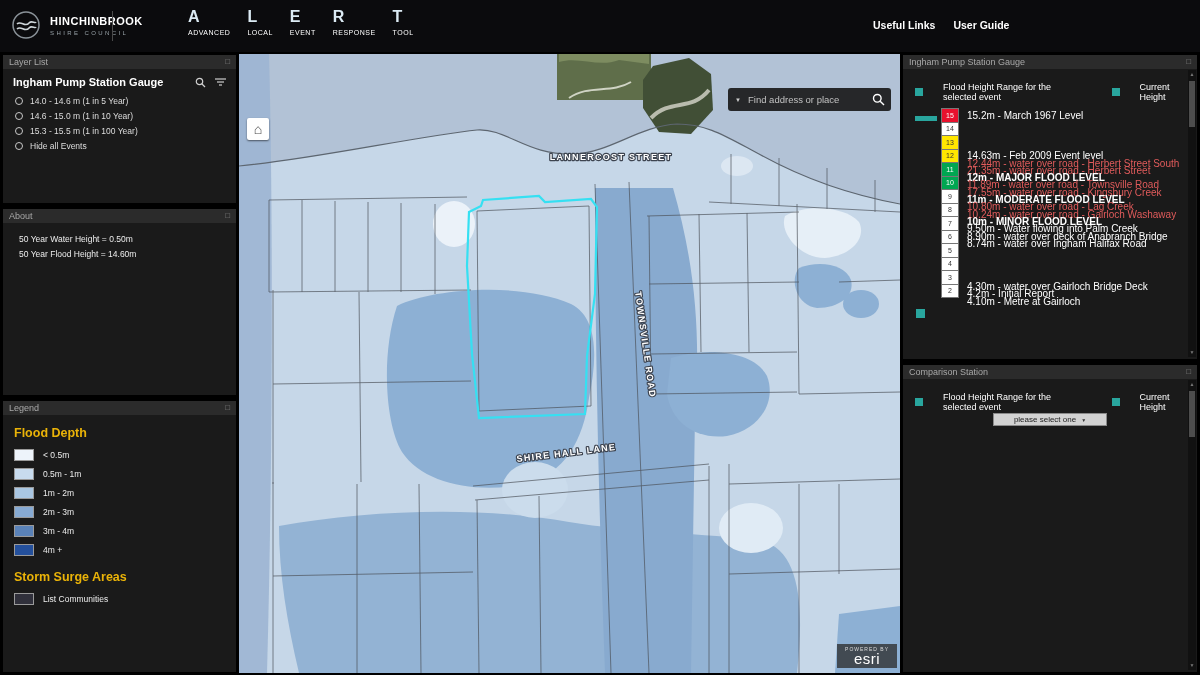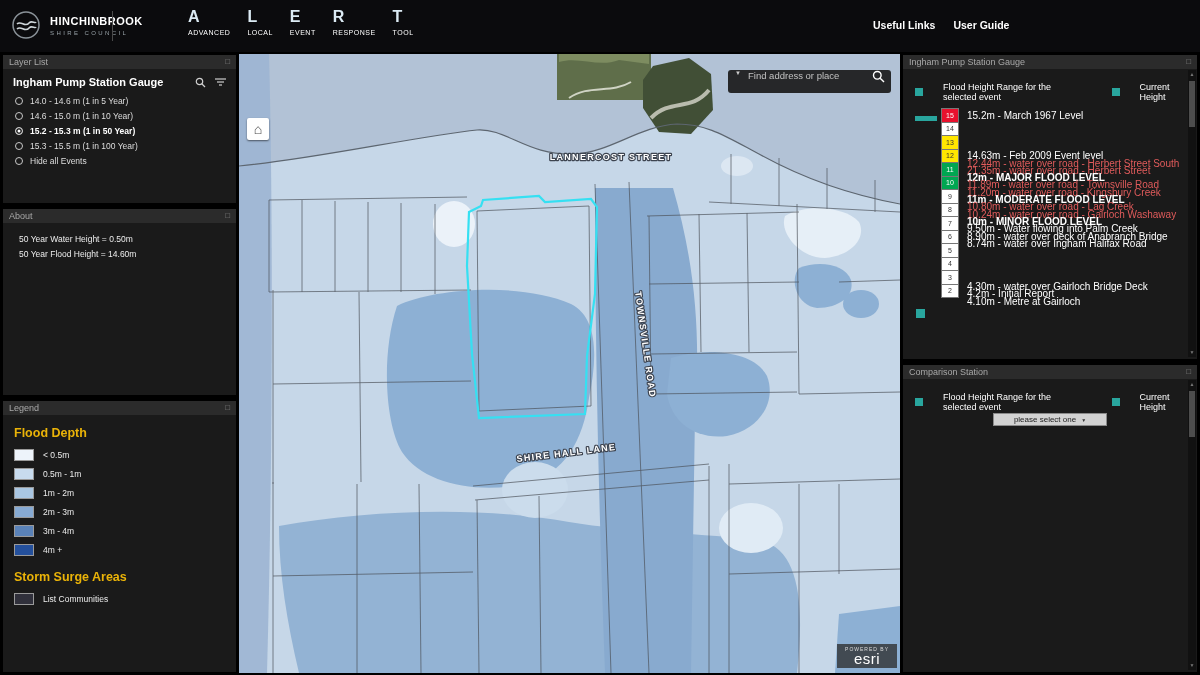--- a/index.html
+++ b/index.html
@@ -47,21 +47,21 @@
   .legend-h{color:#eab308;font-size:12.5px;font-weight:bold;margin:5px 0 9px}
   .sw-row{display:flex;align-items:center;gap:9px;margin-bottom:7px}
   .sw{width:20px;height:12px;border:1px solid #9a9a9a;flex:none}
   .sw-label{color:#ececec;font-size:8.5px}
 
   
   .map{position:absolute;left:239px;top:54px;width:661px;height:619px;background:#c6d7e8;overflow:hidden;cursor:grab}
   .map svg.basemap{position:absolute;left:0;top:0}
   .street{font-family:"Liberation Sans",sans-serif;font-size:9px;font-weight:bold;fill:#fff;letter-spacing:1.3px;stroke:#3d4450;stroke-width:2.4px;paint-order:stroke;stroke-linejoin:round}
   .home-btn{position:absolute;left:8px;top:64px;width:22px;height:22px;background:#fff;border-radius:2px;box-shadow:0 1px 2px rgba(0,0,0,.55);display:flex;align-items:center;justify-content:center;font-size:14px;color:#4c4c4c;cursor:pointer}
-  .search{position:absolute;left:489px;top:16px;width:163px;height:23px;background:rgba(22,22,22,.9);border-radius:3px;display:flex;align-items:flex-start}
+  .search{position:absolute;left:489px;top:34px;width:163px;height:23px;background:rgba(22,22,22,.9);border-radius:3px;display:flex;align-items:center}
   .search-dd{width:20px;text-align:center;color:#ccc;font-size:6px;cursor:pointer}
   .search input{flex:1;background:transparent;border:none;outline:none;color:#eee;font-size:9.5px;font-family:"Liberation Sans",sans-serif;min-width:0}
   .search input::placeholder{color:#c2c2c2}
   .search-btn{width:26px;display:flex;align-items:center;justify-content:center;cursor:pointer}
   .esri{position:absolute;right:3px;bottom:5px;background:rgba(45,45,45,.78);color:#fff;padding:2px 8px 3px;text-align:center}
   .esri .pb{font-size:5px;letter-spacing:1px;color:#ddd}
   .esri .name{font-size:15px;font-weight:normal;line-height:13px;letter-spacing:.5px}
 
   
   .p-gauge{left:902px;top:54px;width:296px;height:306px}
@@ -155,24 +155,20 @@
       </span>
     </div>
     <div class="radio-list">
         <div class="radio-row">
           <span class="radio"></span>
           <span class="radio-label">14.0 - 14.6 m (1 in 5 Year)</span>
         </div>
         <div class="radio-row">
           <span class="radio"></span>
           <span class="radio-label">14.6 - 15.0 m (1 in 10 Year)</span>
-        </div>
-        <div class="radio-row sel">
-          <span class="radio on"></span>
-          <span class="radio-label">15.2 - 15.3 m (1 in 50 Year)</span>
         </div>
         <div class="radio-row">
           <span class="radio"></span>
           <span class="radio-label">15.3 - 15.5 m (1 in 100 Year)</span>
         </div>
         <div class="radio-row">
           <span class="radio"></span>
           <span class="radio-label">Hide all Events</span>
         </div>
       </div>
@@ -334,21 +330,21 @@
           <div class="gcell" style="background: rgb(255, 255, 255); color: rgb(51, 51, 51);">2</div>
         </div>
       <div class="gauge-current" style="background: rgb(41, 166, 158);"></div>
       <div class="gauge-anns">
           <div class="gann" style="color: rgb(255, 255, 255);">15.2m - March 1967 Level</div>
           <div class="gann" style="color: rgb(255, 255, 255); margin-top: 33px;">14.63m - Feb 2009 Event level</div>
           <div class="gann" style="color: rgb(224, 91, 91);">12.44m - water over road - Herbert Street South</div>
           <div class="gann" style="color: rgb(224, 91, 91);">21.35m - water over road - Herbert Street</div>
           <div class="gann" style="color: rgb(255, 255, 255); font-weight: bold;">12m - MAJOR FLOOD LEVEL</div>
           <div class="gann" style="color: rgb(224, 91, 91);">11.89m - water over road - Townsville Road</div>
-          <div class="gann" style="color: rgb(224, 91, 91);">11.20m - water over road - Kingsbury Creek</div>
+          <div class="gann" style="color: rgb(224, 91, 91);">17.55m - water over road - Kingsbury Creek</div>
           <div class="gann" style="color: rgb(255, 255, 255); font-weight: bold;">11m - MODERATE FLOOD LEVEL</div>
           <div class="gann" style="color: rgb(224, 91, 91);">10.80m - water over road - Lag Creek</div>
           <div class="gann" style="color: rgb(224, 91, 91);">10.24m - water over road - Gairloch Washaway</div>
           <div class="gann" style="color: rgb(255, 255, 255); font-weight: bold;">10m - MINOR FLOOD LEVEL</div>
           <div class="gann" style="color: rgb(255, 255, 255);">9.50m - Water flowing into Palm Creek</div>
           <div class="gann" style="color: rgb(255, 255, 255);">8.90m - water over deck of Anabranch Bridge</div>
           <div class="gann" style="color: rgb(255, 255, 255);">8.74m - water over Ingham Halifax Road</div>
           <div class="gann" style="color: rgb(255, 255, 255); margin-top: 36px;">4.30m - water over Gairloch Bridge Deck</div>
           <div class="gann" style="color: rgb(255, 255, 255);">4.2m - Initial Report</div>
           <div class="gann" style="color: rgb(255, 255, 255);">4.10m - Metre at Gairloch</div>

